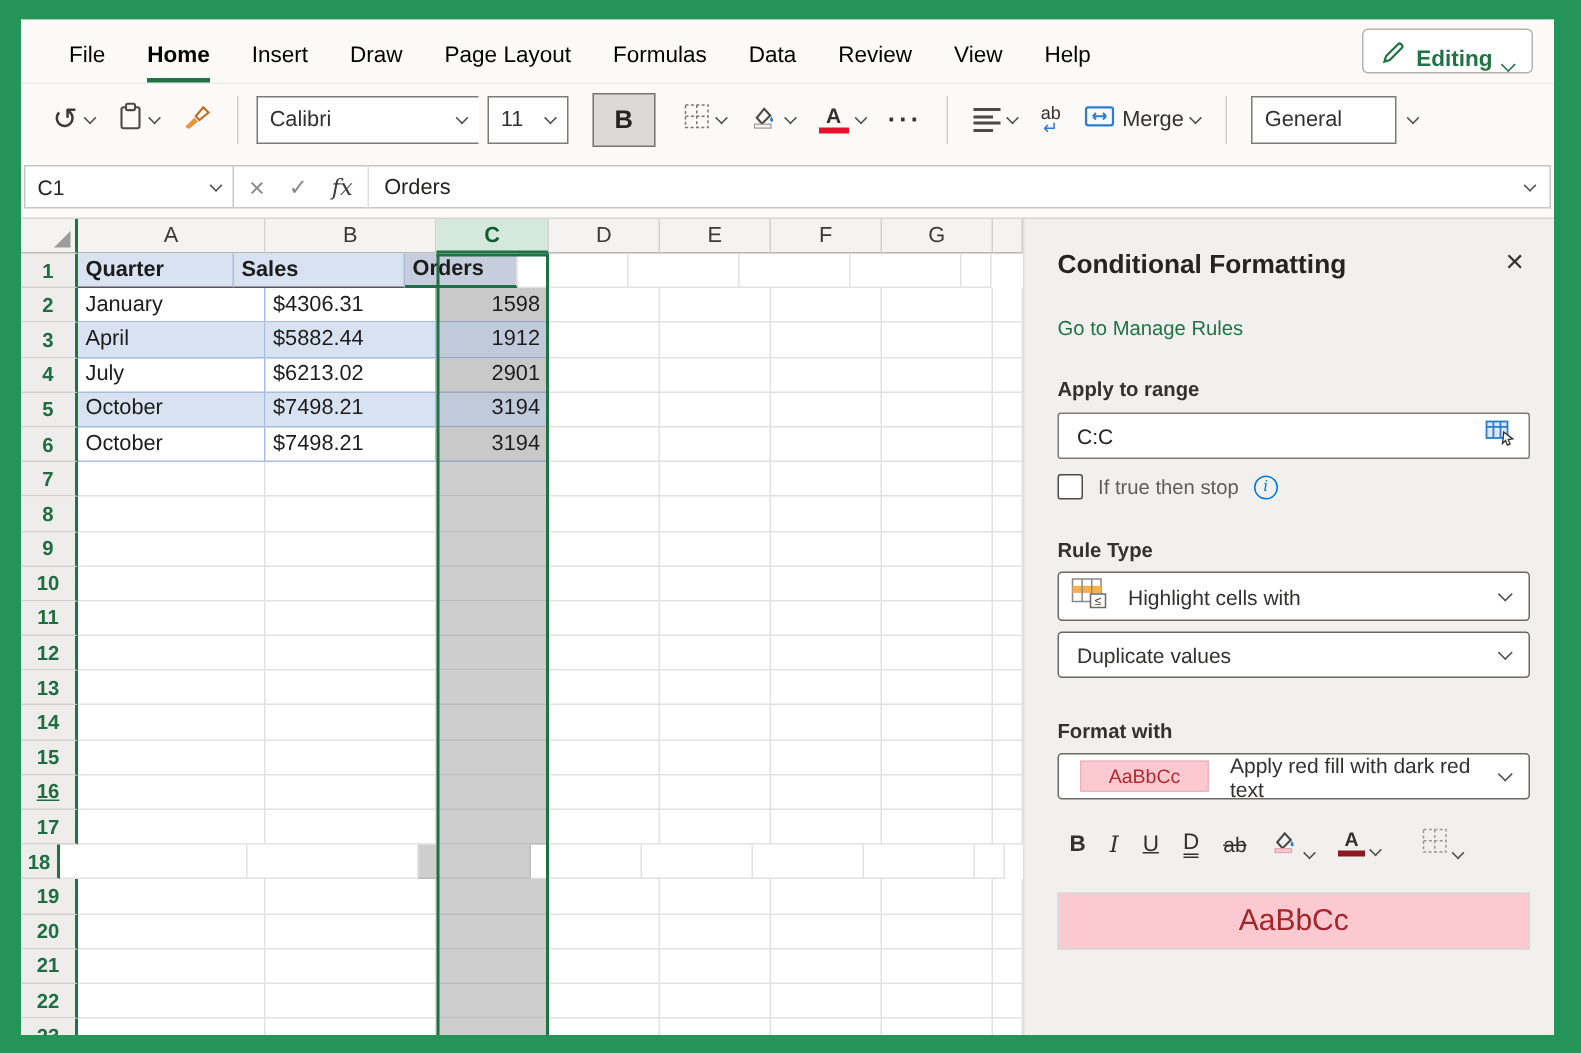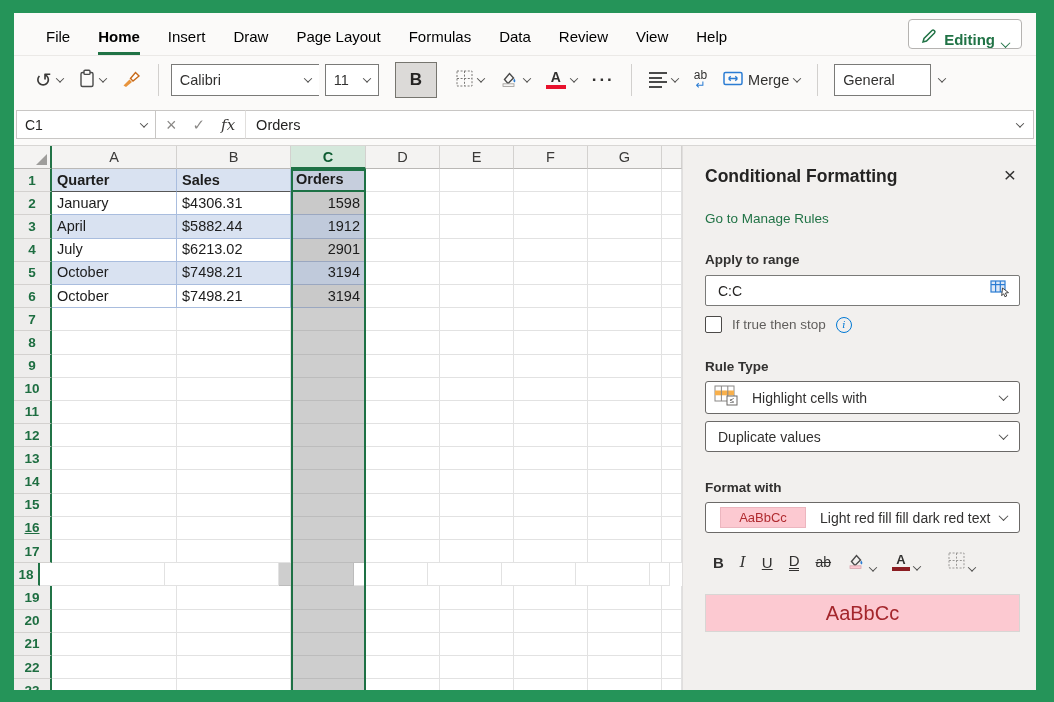--- a/index.html
+++ b/index.html
@@ -277,21 +277,21 @@
             <div class="colhead" style="width: 114px; flex: 0 0 auto;">B</div>
             <div class="colhead sel" style="width: 75px; flex: 0 0 auto;">C</div>
             <div class="colhead" style="width: 74px; flex: 0 0 auto;">D</div>
             <div class="colhead" style="width: 74px; flex: 0 0 auto;">E</div>
             <div class="colhead" style="width: 74px; flex: 0 0 auto;">F</div>
             <div class="colhead" style="width: 74px; flex: 0 0 auto;">G</div>
             <div class="colhead" style="width: 20px; flex: 0 0 auto;"></div>
           </div>
           <div class="gridrow">
             <div class="rowhead" style="width: 38px; flex: 0 0 auto;">1</div>
-            <div class="cell tbl hrow bold" style="width: 125px; flex: 0 0 auto;">Quarter</div>
+            <div class="cell tbl hrow bold" style="width: 104px; flex: 0 0 auto;">Quarter</div>
             <div class="cell tbl hrow bold" style="width: 114px; flex: 0 0 auto;">Sales</div>
             <div class="cell c1sel bold" style="width: 75px; flex: 0 0 auto;">Orders</div>
             <div class="cell" style="width: 74px; flex: 0 0 auto;"></div>
             <div class="cell" style="width: 74px; flex: 0 0 auto;"></div>
             <div class="cell" style="width: 74px; flex: 0 0 auto;"></div>
             <div class="cell" style="width: 74px; flex: 0 0 auto;"></div>
             <div class="cell" style="width: 20px; flex: 0 0 auto;"></div>
           </div>
           <div class="gridrow">
             <div class="rowhead" style="width: 38px; flex: 0 0 auto;">2</div>
@@ -579,21 +579,21 @@
           <span class="txt">Highlight cells with</span>
           <span class="chev"></span>
         </div>
         <div class="dropdown dd-rule2">
           <span class="txt">Duplicate values</span>
           <span class="chev"></span>
         </div>
         <div class="panel-label" style="margin-top:28px;">Format with</div>
         <div class="dropdown dd-format">
           <span class="swatch">AaBbCc</span>
-          <span class="txt">Light red fill fill dark red text</span>
+          <span class="txt">Apply red fill with dark red text</span>
           <span class="chev"></span>
         </div>
         <div class="fmt-toolbar">
           <span class="fmt-btn fmt-b">B</span>
           <span class="fmt-btn fmt-i">I</span>
           <span class="fmt-btn fmt-u">U</span>
           <span class="fmt-btn fmt-d">D</span>
           <span class="fmt-btn fmt-ab">ab</span>
           <span class="fmt-btn">
             <span>

